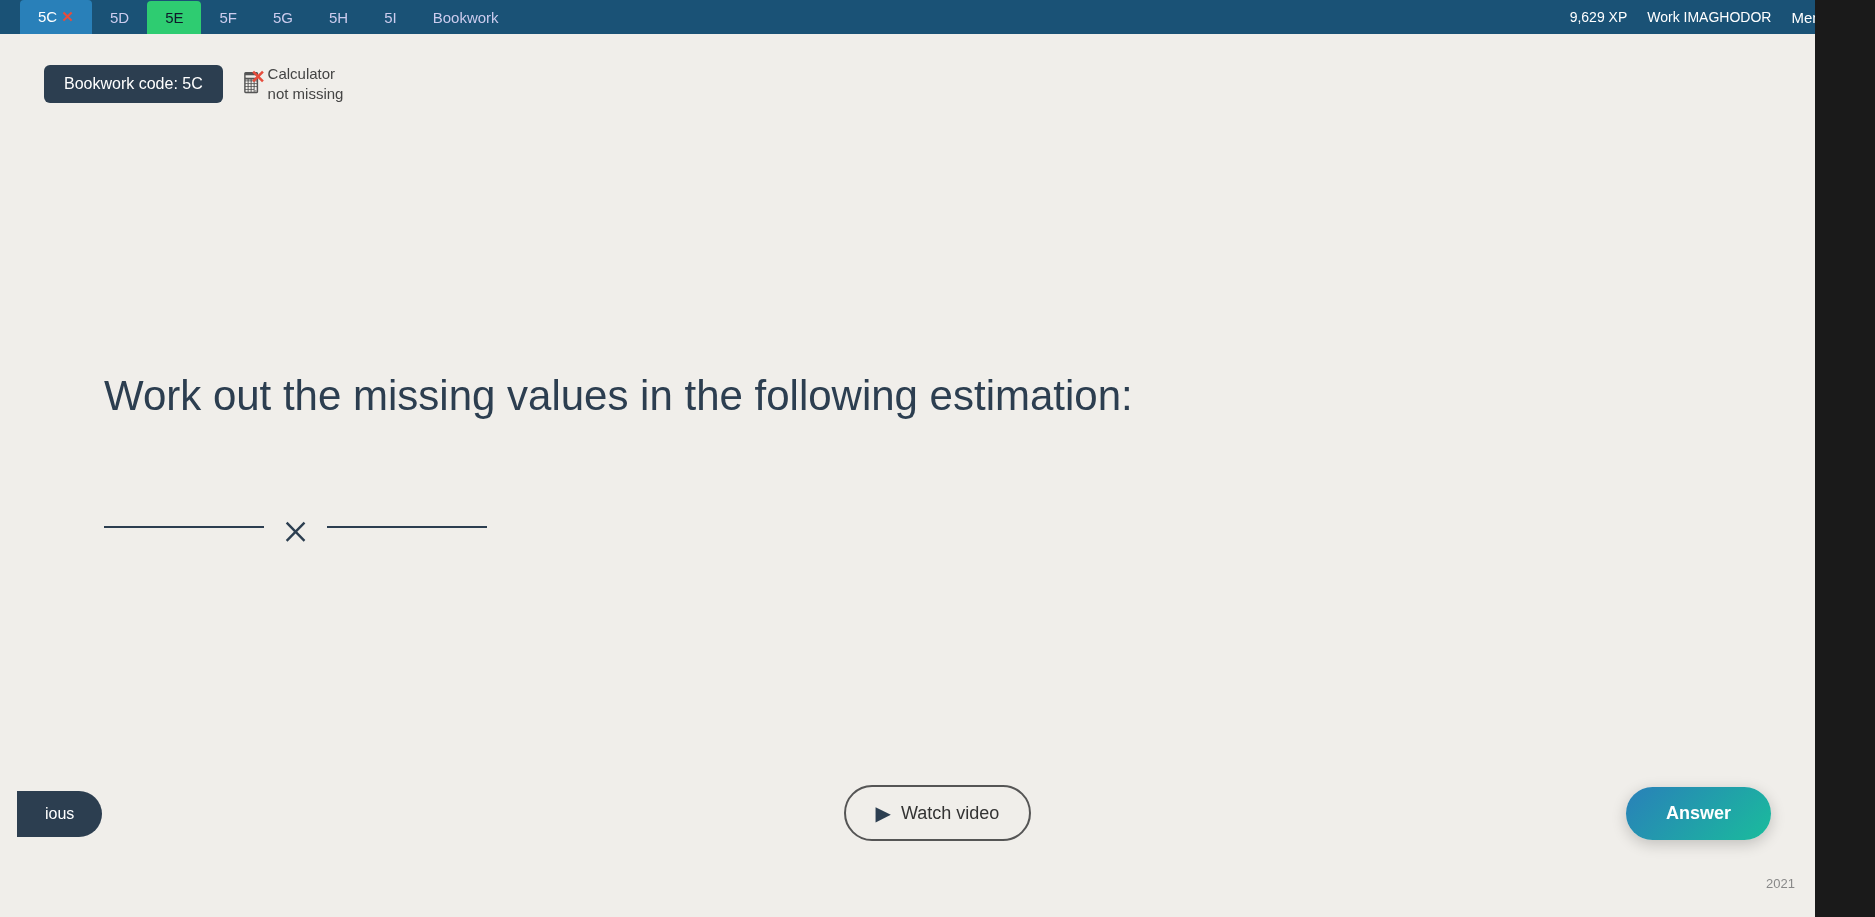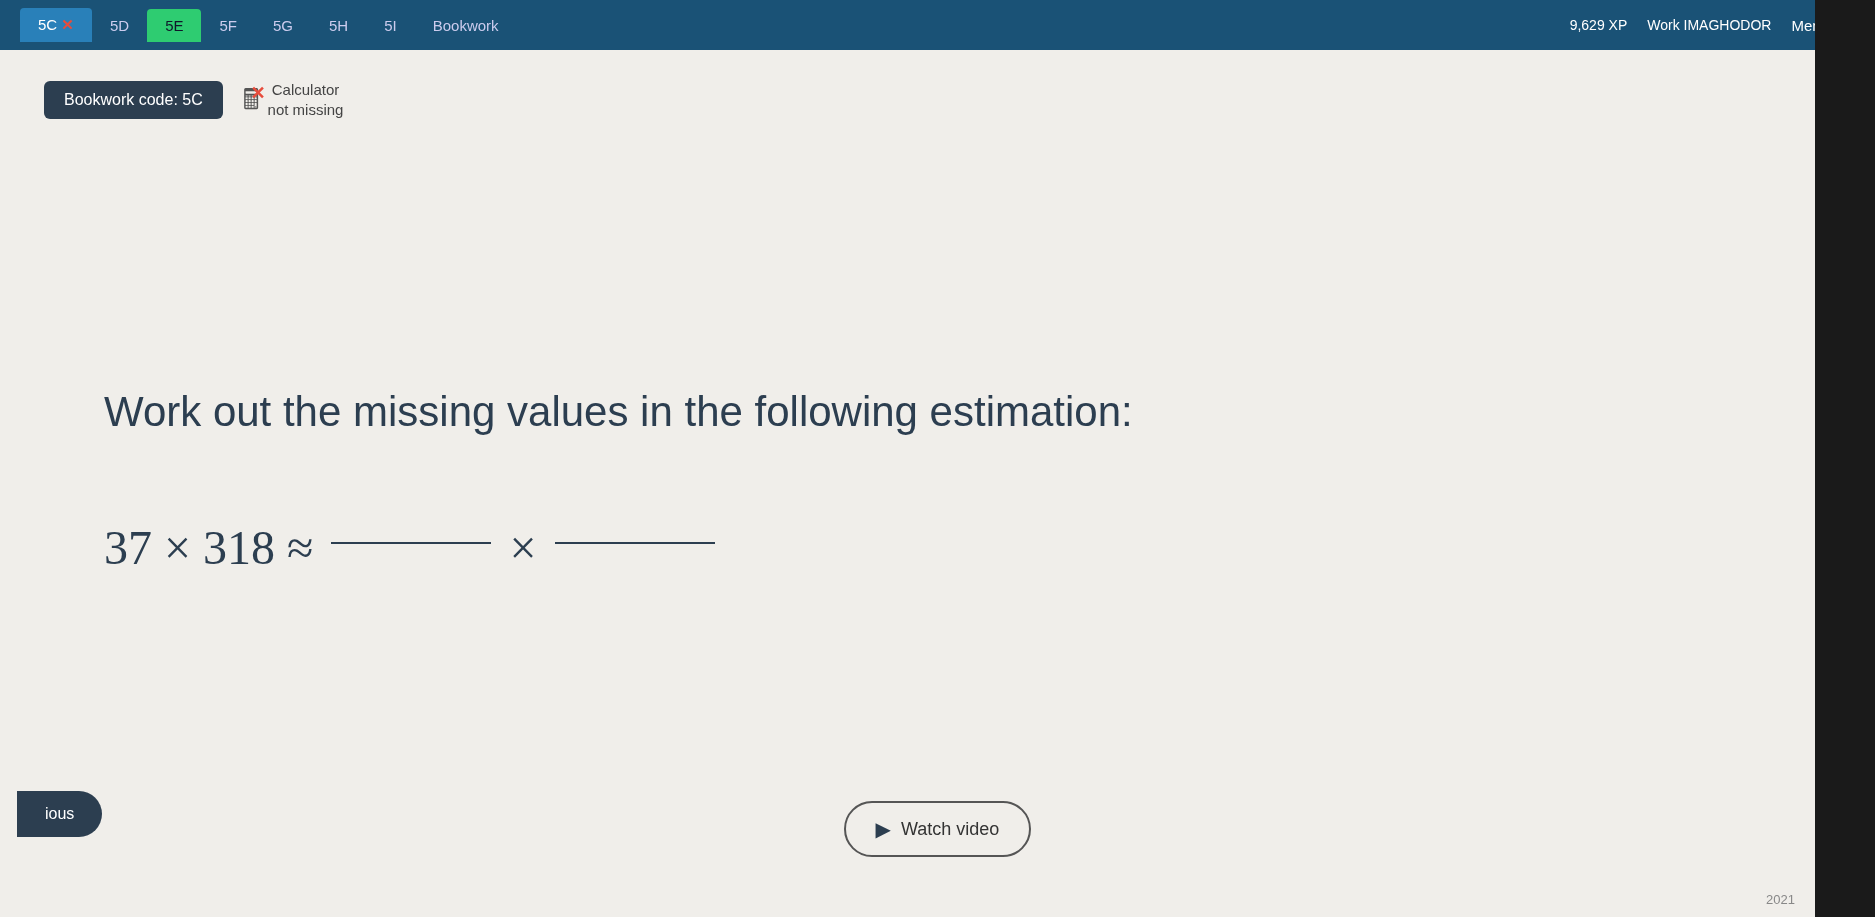--- a/index.html
+++ b/index.html
@@ -15,21 +15,21 @@
       font-family: 'Segoe UI', Arial, sans-serif;
       overflow: hidden;
       position: relative;
     }
 
     
     .top-nav {
       display: flex;
       align-items: center;
       background-color: #1a5276;
-      height: 50px;
+      height: 34px;
       padding: 0 20px;
       gap: 0;
     }
 
     .nav-tab {
       padding: 8px 18px;
       color: #cce;
       font-size: 15px;
       cursor: pointer;
       border-radius: 4px 4px 0 0;
@@ -140,21 +140,20 @@
       right: -6px;
       color: #e74c3c;
       font-size: 18px;
       font-weight: bold;
     }
 
     .calc-text {
       font-size: 15px;
       color: #444;
       line-height: 1.3;
-      text-align: center;
     }
 
     
     .question-area {
       flex: 1;
       display: flex;
       flex-direction: column;
       justify-content: center;
       align-items: flex-start;
       padding-left: 60px;
@@ -301,33 +300,33 @@
         <div>Calculator</div>
         <div>not missing</div>
       </div>
     </div>
   </div>
 
   <div class="question-area">
     <div class="question-text">Work out the missing values in the following estimation:</div>
 
     <div class="equation-line">
-      <span>37 × 318 ≈</span>
       <span class="blank-line"></span>
       <span>×</span>
       <span class="blank-line"></span>
     </div>
   </div>
 
   <div class="bottom-row">
     <button class="watch-video-btn">
       <span class="video-icon">▶</span>
       <span>Watch video</span>
     </button>
 
+    <button class="answer-btn">Answer</button>
   </div>
 
   <div class="bottom-page">2021</div>
 </div>
 
 <button class="prev-btn">ious</button>
 
 <div class="right-overlay"></div>
 
 </body></html>

